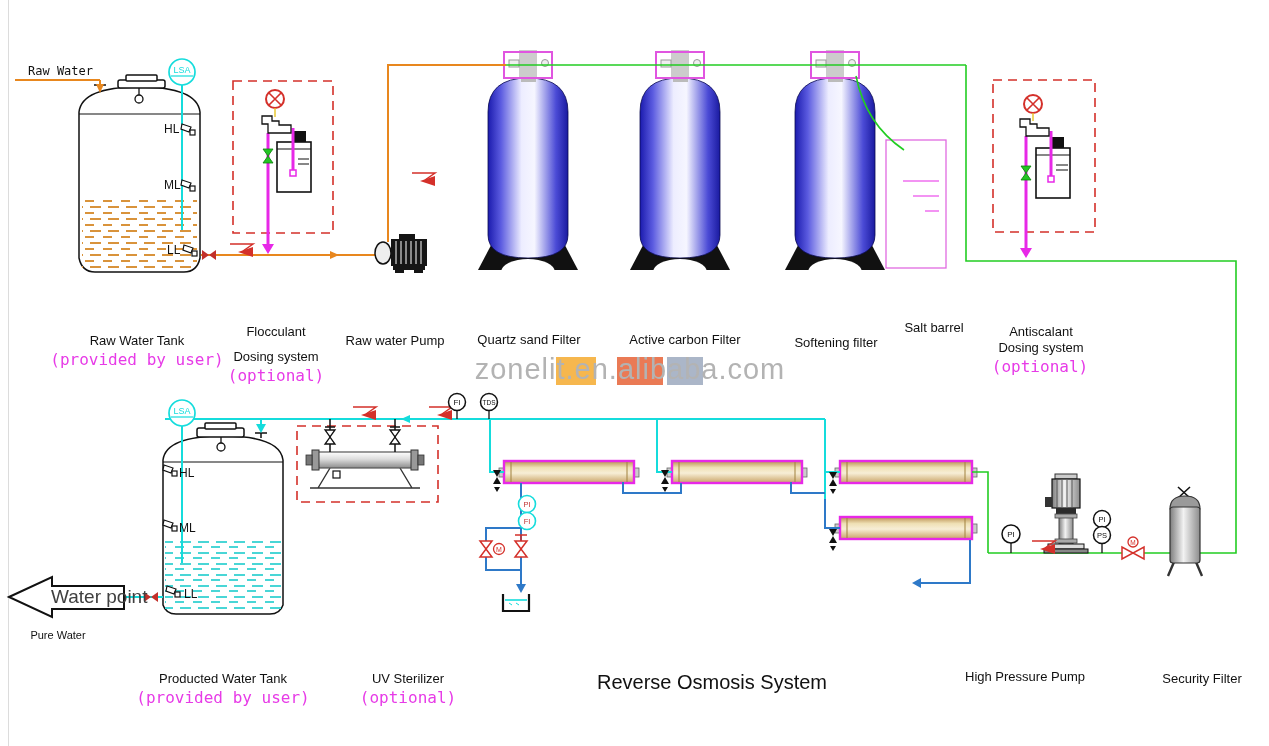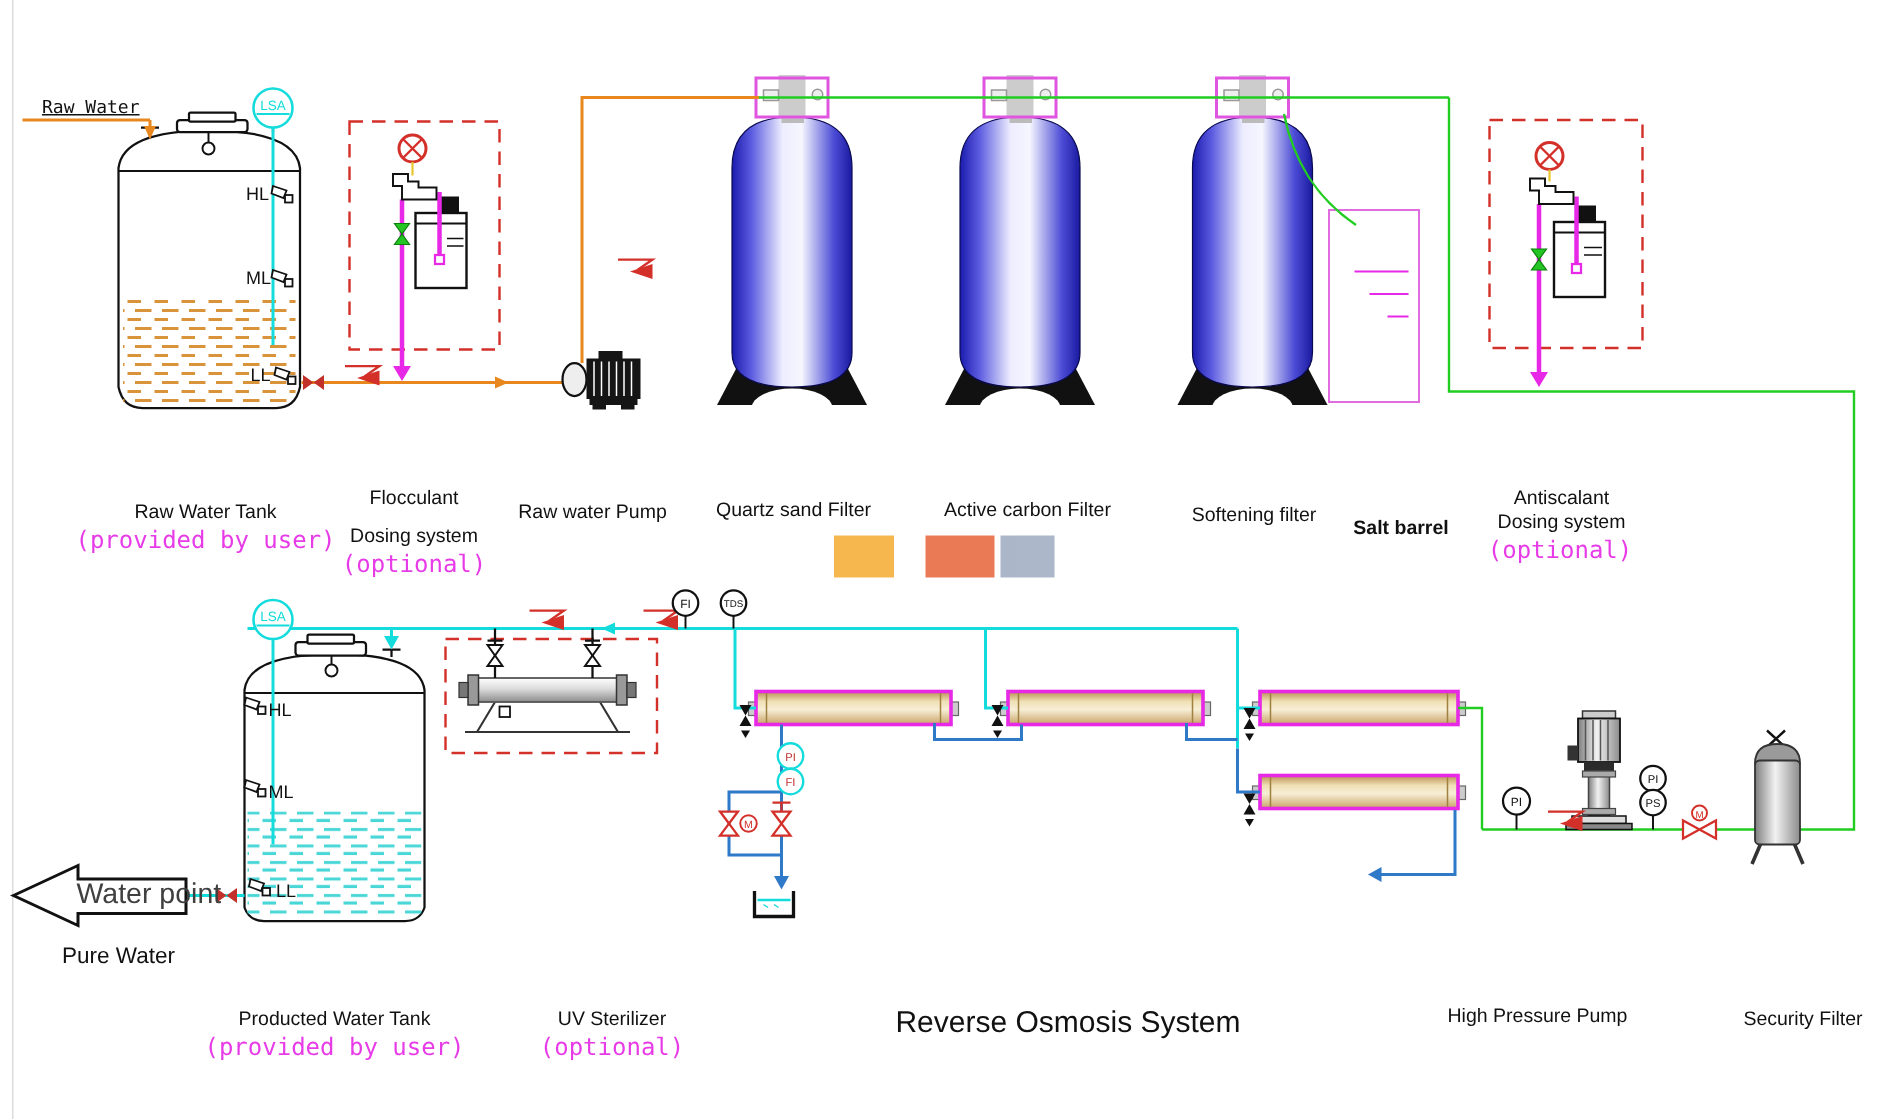--- a/index.html
+++ b/index.html
@@ -452,42 +452,43 @@
     <text x="179" y="477">HL</text>
     <text x="179" y="532">ML</text>
     <text x="184" y="598">LL</text>
   </g>
 
   <g>
     <polygon points="9,597 52,577 52,586 124,586 124,609 52,609 52,617" fill="#fff" stroke="#111" stroke-width="2"></polygon>
   </g>
 </svg>
 
-<div class="lbl left mono" style="left:28px;top:64px;text-decoration:underline;">Raw Water</div>
+<div class="lbl left mono" style="left:28px;top:64px;">Raw Water</div>
 
 <div class="lbl" style="left:137px;top:333px;">Raw Water Tank</div>
 <div class="note" style="left:137px;top:350px;">(provided by user)</div>
 
 <div class="lbl" style="left:276px;top:324px;">Flocculant</div>
 <div class="lbl" style="left:276px;top:349px;">Dosing system</div>
 <div class="note" style="left:276px;top:366px;">(optional)</div>
 
 <div class="lbl" style="left:395px;top:333px;">Raw water Pump</div>
 <div class="lbl" style="left:529px;top:332px;text-align:center;">Quartz sand Filter</div>
 <div class="lbl" style="left:685px;top:332px;">Active carbon Filter</div>
 <div class="lbl" style="left:836px;top:335px;">Softening filter</div>
-<div class="lbl" style="left:934px;top:344px;font-weight:bold;">Salt barrel</div>
+<div class="lbl" style="left:934px;top:320px;">Salt barrel</div>
 
 <div class="lbl" style="left:1041px;top:324px;">Antiscalant</div>
 <div class="lbl" style="left:1041px;top:340px;">Dosing system</div>
 <div class="note" style="left:1040px;top:357px;">(optional)</div>
 
+<div class="watermark">zonelit.en.alibaba.com</div>
 
 <div class="wp-label">Water point</div>
-<div class="lbl" style="left:79px;top:629px;font-size:15px;">Pure Water</div>
+<div class="lbl" style="left:58px;top:629px;font-size:11px;">Pure Water</div>
 
 <div class="lbl" style="left:223px;top:671px;">Producted Water Tank</div>
 <div class="note" style="left:223px;top:688px;">(provided by user)</div>
 
 <div class="lbl" style="left:408px;top:671px;">UV Sterilizer</div>
 <div class="note" style="left:408px;top:688px;">(optional)</div>
 
 <div class="lbl big" style="left:712px;top:671px;">Reverse Osmosis System</div>
 <div class="lbl" style="left:1025px;top:669px;">High Pressure Pump</div>
 <div class="lbl" style="left:1202px;top:671px;">Security Filter</div>

